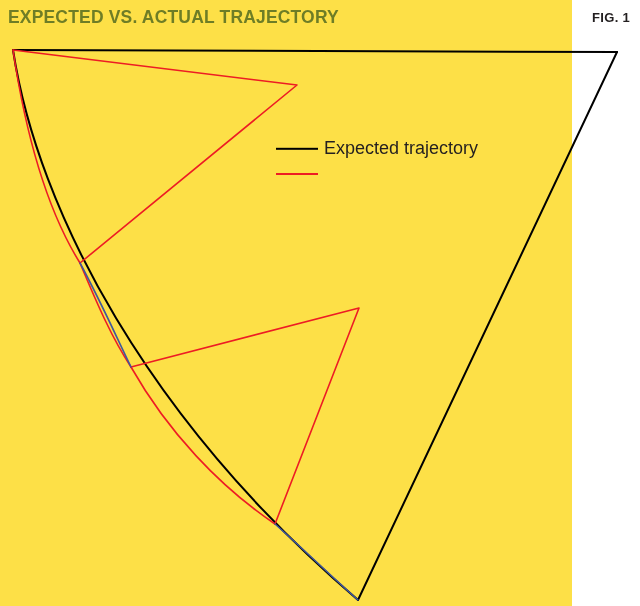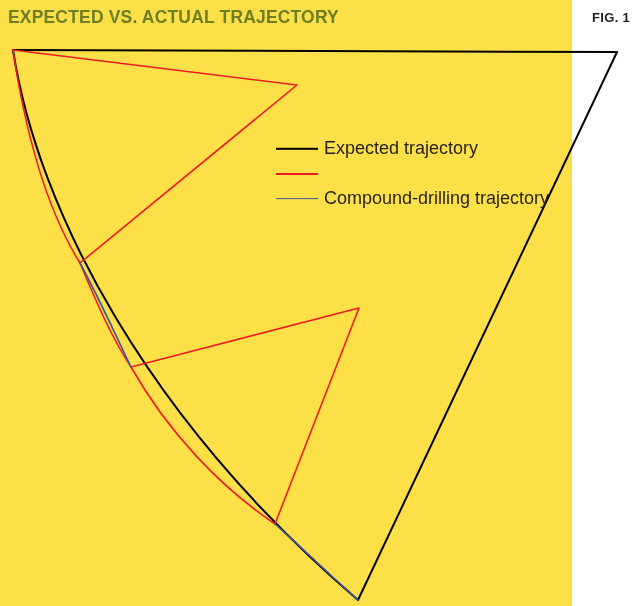--- a/index.html
+++ b/index.html
@@ -162,20 +162,16 @@
 
     <div class="legend-row">
       <span class="legend-swatch black"></span>
       <span class="legend-label">Expected trajectory</span>
     </div>
 
     <div class="legend-row">
       <span class="legend-swatch red"></span>
     </div>
 
-    <div class="legend-row">
-      <span class="legend-swatch blue"></span>
-      <span class="legend-label">Compound-drilling trajectory</span>
-    </div>
 
   </div>
 
 </div>
 
 </body></html>

